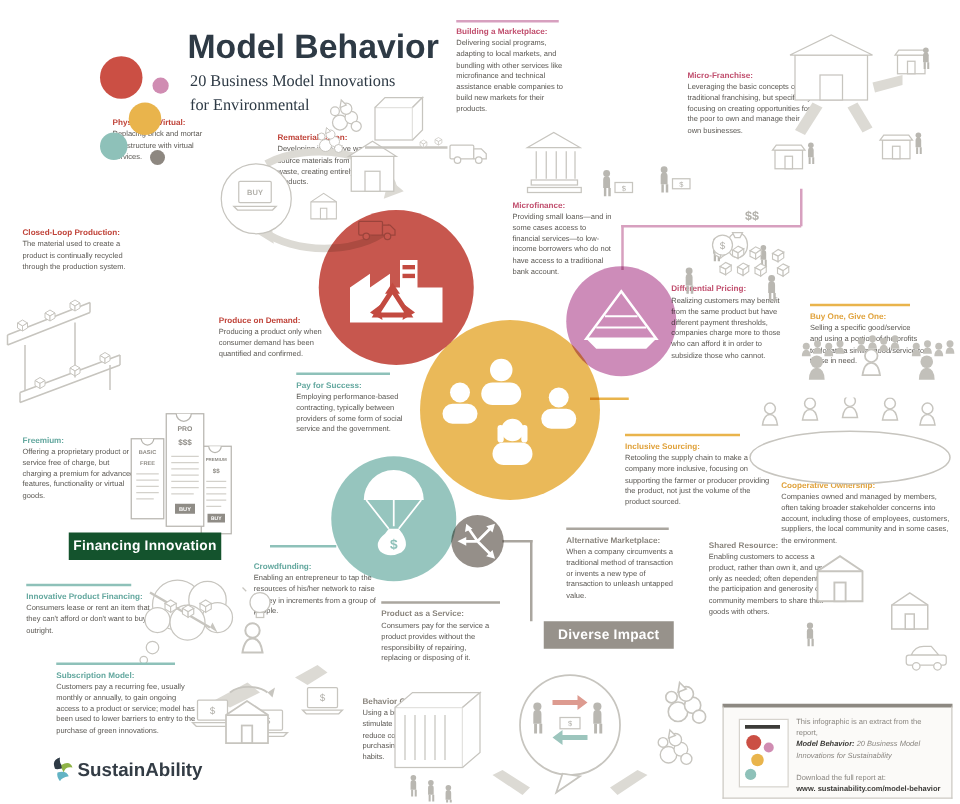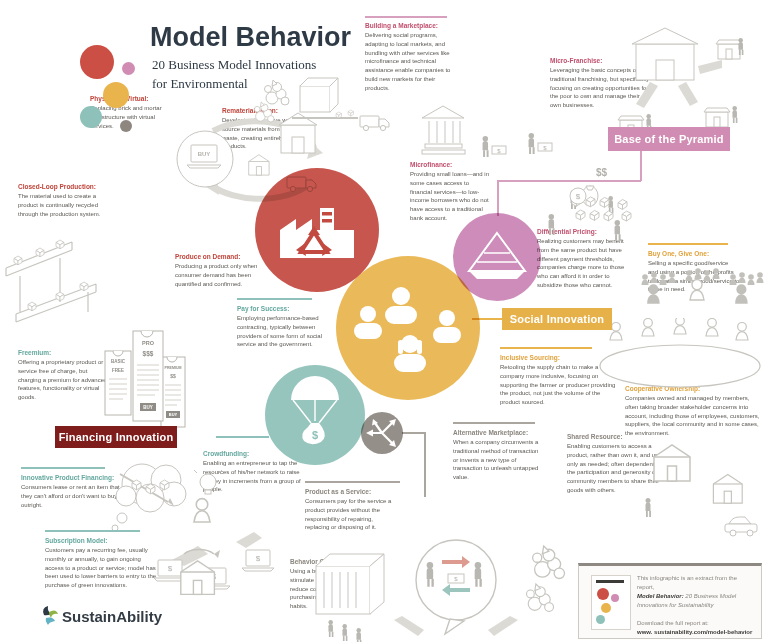--- a/index.html
+++ b/index.html
@@ -521,23 +521,22 @@
 
   <div class="rule" style="left:365px;top:16px;width:82px;background:#d7a0bf"></div>
   <div class="rule" style="left:648px;top:243px;width:80px;background:#e9b44c"></div>
   <div class="rule" style="left:237px;top:298px;width:75px;background:#8ec1b9"></div>
   <div class="rule" style="left:500px;top:347px;width:92px;background:#e9b44c"></div>
   <div class="rule" style="left:453px;top:422px;width:82px;background:#aaa69f"></div>
   <div class="rule" style="left:305px;top:481px;width:95px;background:#aaa69f"></div>
   <div class="rule" style="left:21px;top:467px;width:84px;background:#8ec1b9"></div>
   <div class="rule" style="left:45px;top:530px;width:95px;background:#8ec1b9"></div>
 
-  <div class="banner" style="left:608px;top:127px;width:122px;height:24px;background:#d08cb2">Base of the Pyramid</div>
-  <div class="banner" style="left:502px;top:308px;width:110px;height:22px;background:#e7b14a">Social Innovation</div>
-  <div class="banner" style="left:55px;top:426px;width:122px;height:22px;background:#7f1d1d">Financing Innovation</div>
+  <div class="banner" style="left:55px;top:426px;width:122px;height:22px;background:#14532d">Financing Innovation</div>
+  <div class="banner" style="left:435px;top:497px;width:104px;height:22px;background:#97928b">Diverse Impact</div>
 
   <div class="tb" style="left:90px;top:94px;width:86px">
     <b class="hd env">Physical to Virtual:</b>
     <span>Replacing brick and mortar infrastructure with virtual services.</span>
   </div>
   <div class="tb" style="left:222px;top:106px;width:98px">
     <b class="hd env">Rematerialization:</b>
     <span>Developing innovative ways to source materials from recovered waste, creating entirely new products.</span>
   </div>
   <div class="tb" style="left:18px;top:182px;width:92px">

